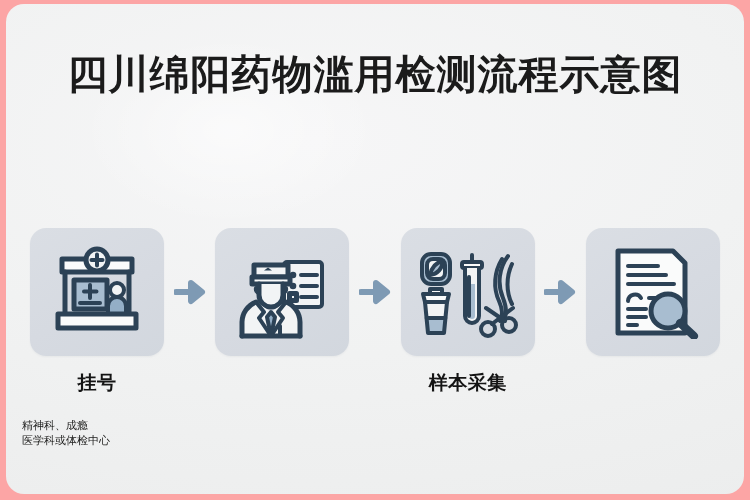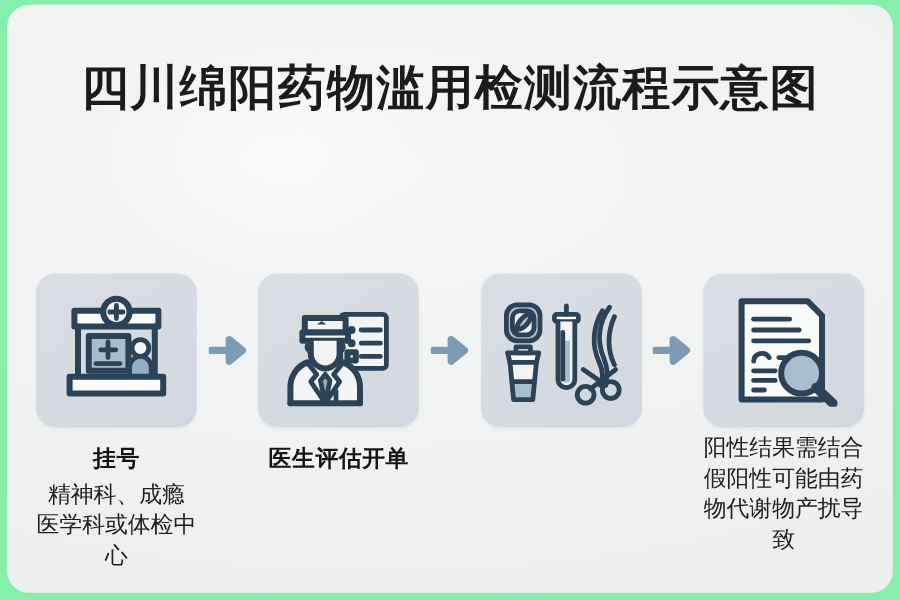--- a/index.html
+++ b/index.html
@@ -6,21 +6,21 @@
 
   html, body {
     width:750px; height:500px;
     font-family:"Liberation Sans","DejaVu Sans",sans-serif;
     overflow:hidden;
   }
 
   #infographic {
     position:relative;
     width:750px; height:500px;
-    background:#86efac;
+    background:#fca5a5;
   }
 
   
   #panel-backdrop {
     position:absolute;
     left:6px; top:4px; right:6px; bottom:6px;
     border-radius:18px;
     background:
       radial-gradient(130% 95% at 42% 28%, #f6f6f7 0%, #f1f2f2 46%, #ebecec 100%);
   }
@@ -74,25 +74,25 @@
     margin-top:16px;
     font-size:19px;
     font-weight:bold;
     color:#141414;
     letter-spacing:.5px;
     line-height:1.2;
     text-align:center;
     white-space:nowrap;
   }
   .step-sub {
-    margin-top:5px;
-    font-size:19px;
+    margin-top:23px;
+    font-size:11px;
     color:#20201f;
     line-height:1.35;
-    text-align:center;
+    text-align:left;
     width:150px;
   }
 
   .arrow {
     flex:0 0 auto;
     width:40px;
     height:128px;
     display:flex;
     align-items:center;
     justify-content:center;
@@ -190,21 +190,20 @@
 
           <path d="M24 58 l8 10 l-5 6 l12 18" class="ic-stroke-thin"></path>
           <path d="M54 58 l-8 10 l5 6 l-12 18" class="ic-stroke-thin"></path>
 
           <path d="M39 68 l4 5 l-4 19 l-4 -19 Z" class="ic-fill-blue2"></path>
           <path d="M39 68 l4 5 l-4 19 l-4 -19 Z" class="ic-stroke-thin"></path>
           <path d="M48 82 V92" class="ic-stroke-thin"></path>
         </svg>
         </span>
       </div>
-      <div class="step-title">医生评估开单</div>
       <div class="step-sub" style="white-space:pre-line"></div>
     </div>
 
     <div class="arrow">
       <span>
       <svg width="32" height="26" viewBox="0 0 32 26">
         <path d="M2 13 H19 M17 4 L28 13 L17 22 Z" fill="#7e9ab4" stroke="#7e9ab4" stroke-width="6" stroke-linecap="round" stroke-linejoin="round"></path>
       </svg>
       </span>
     </div>
@@ -241,20 +240,21 @@
           <path d="M92 12 c-9 12 -11 28 -5 42 c4 10 4 16 1 22" class="ic-stroke-thin"></path>
           <path d="M86 15 c-8 13 -9 29 -3 42 c4 9 4 15 1 20" class="ic-stroke-thin"></path>
           <path d="M96 20 c-6 13 -6 28 0 40" class="ic-stroke-thin"></path>
 
           <circle cx="72" cy="85" r="7" class="ic-stroke-thin" stroke-width="3.4"></circle>
           <circle cx="93" cy="81" r="7" class="ic-stroke-thin" stroke-width="3.4"></circle>
           <path d="M76 80 L97 64 M89 77 L70 64" class="ic-stroke-thin"></path>
         </svg>
         </span>
       </div>
+      <div class="step-title">样本采集</div>
     </div>
 
     <div class="arrow">
       <span>
       <svg width="32" height="26" viewBox="0 0 32 26">
         <path d="M2 13 H19 M17 4 L28 13 L17 22 Z" fill="#7e9ab4" stroke="#7e9ab4" stroke-width="6" stroke-linecap="round" stroke-linejoin="round"></path>
       </svg>
       </span>
     </div>
 
@@ -276,19 +276,16 @@
           <path d="M22 64 H40" class="ic-stroke-thin" stroke-width="4.5"></path>
           <path d="M22 72 H40" class="ic-stroke-thin" stroke-width="4.5"></path>
           <path d="M22 80 H31" class="ic-stroke-thin" stroke-width="4.5"></path>
 
           <circle cx="62" cy="66" r="17" class="ic-fill-blue"></circle>
           <circle cx="62" cy="66" r="17" class="ic-stroke"></circle>
           <path d="M74 78 L88 91" stroke="#2c4256" stroke-width="8" stroke-linecap="round" fill="none"></path>
         </svg>
         </span>
       </div>
-      <div class="step-sub" style="white-space:pre-line">阳性结果需结合
-假阳性可能由药
-物代谢物产扰导致</div>
     </div>
 
   </div>
 </div>
 
 </body></html>

